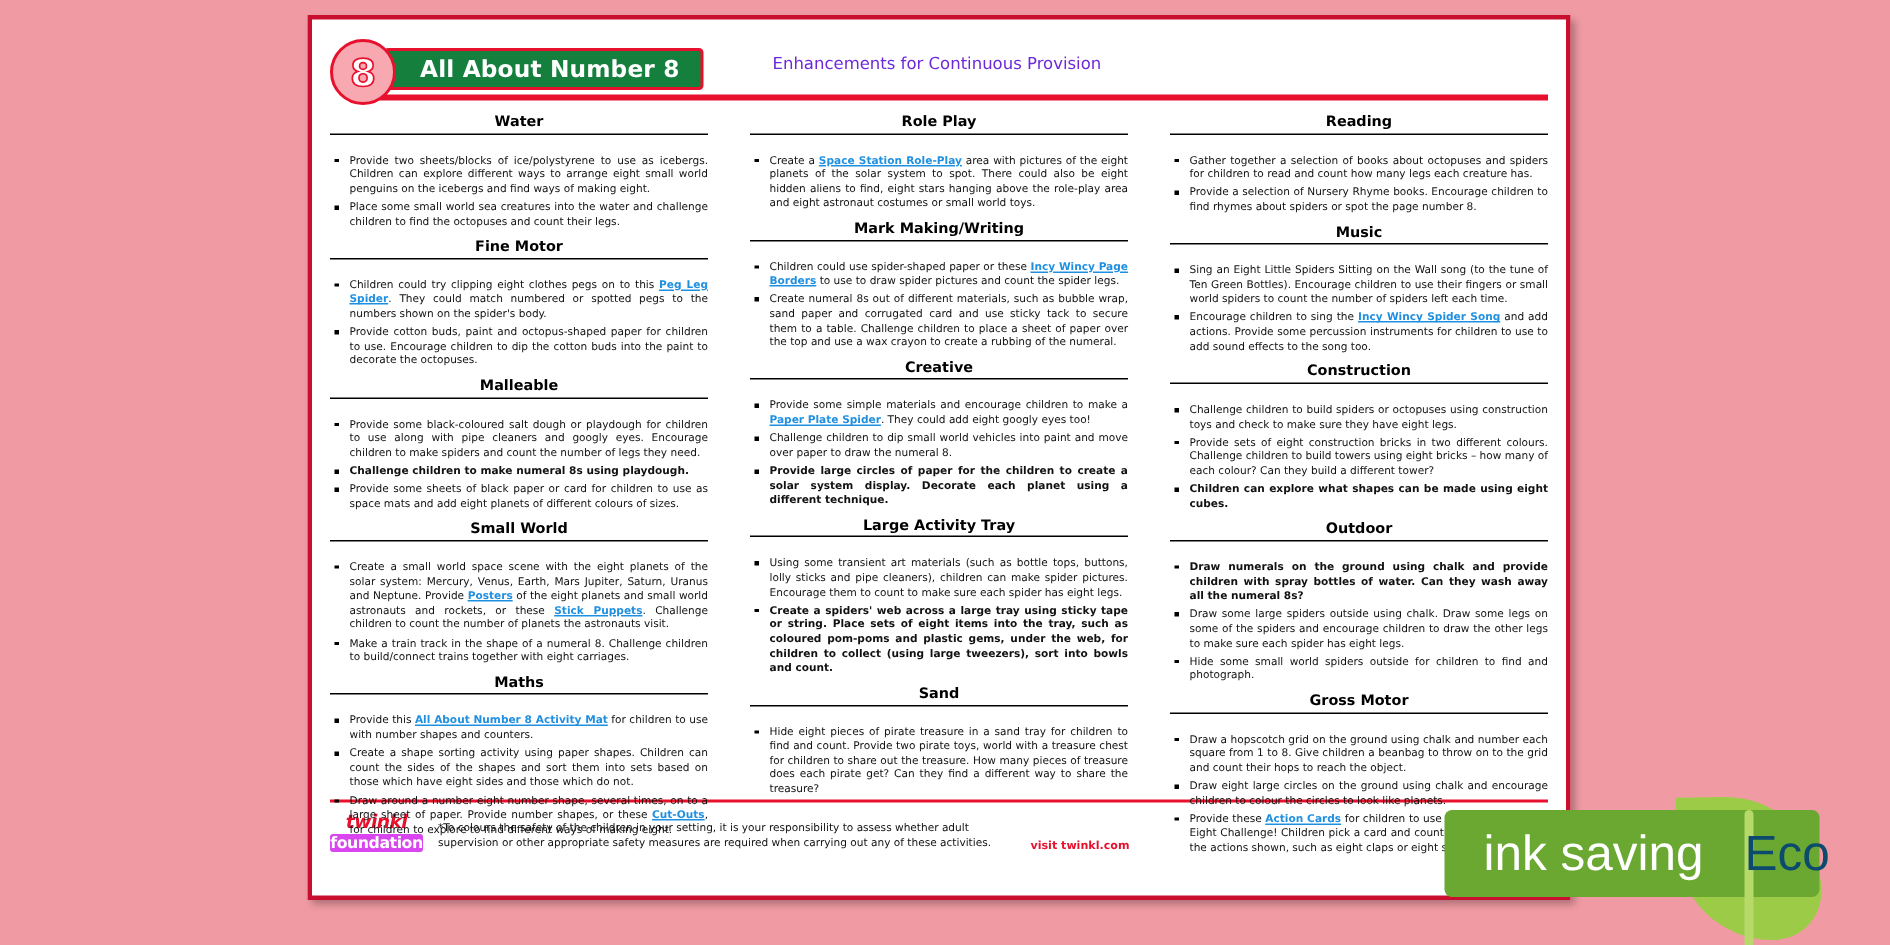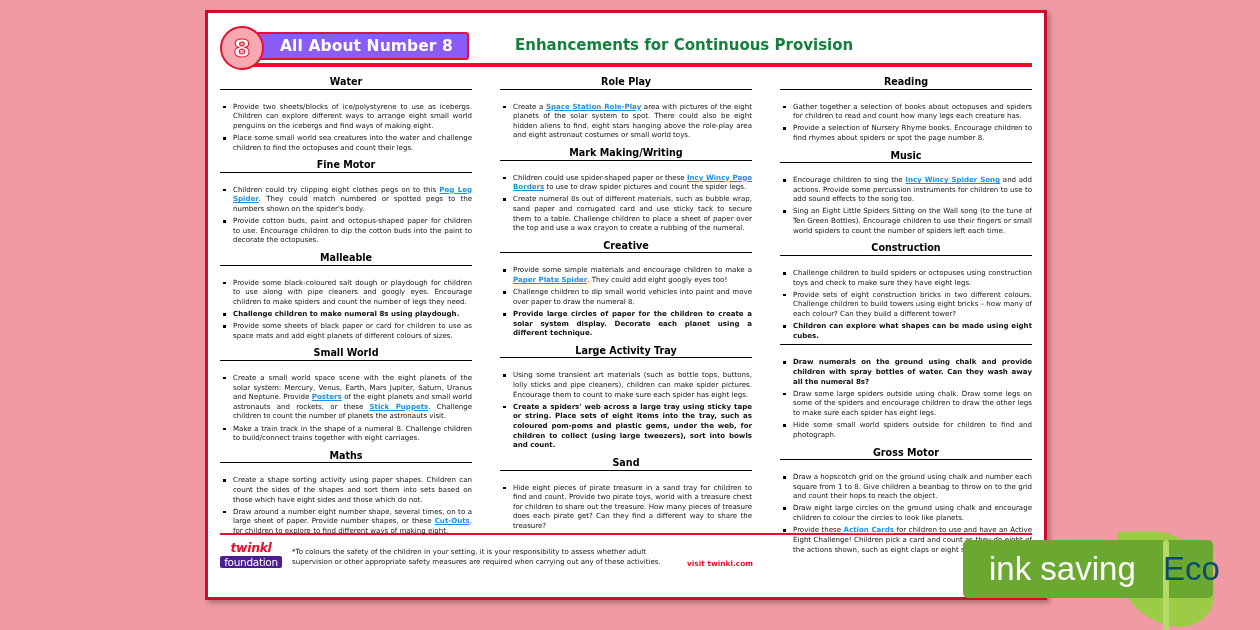--- a/index.html
+++ b/index.html
@@ -42,32 +42,32 @@
   }
   #num-badge span {
     font-family:"DejaVu Sans", sans-serif;
     font-size:25px; font-weight:bold; color:#ffffff;
     -webkit-text-stroke:1.1px #e8112d;
     line-height:1;
   }
   #title-pill {
     position:absolute; left:36px; top:9px;
     height:28px; padding:0 14px 0 22px;
-    background:#8b5cf6; border:2px solid #e8112d;
+    background:#15803d; border:2px solid #e8112d;
     border-radius:3px;
     display:flex; align-items:center;
     z-index:2;
   }
   #title-pill span {
     font-size:15.5px; font-weight:bold; color:#ffffff;
     letter-spacing:.1px; white-space:nowrap;
   }
   #subtitle {
     position:absolute; left:295px; top:13px;
-    font-size:15px; font-weight:bold; color:#15803d;
+    font-size:11px; font-weight:normal; color:#6d28d9;
     white-space:nowrap;
   }
 
   
   #cols {
     display:flex;
     gap:28px;
     margin-top:2px;
     height:456px;
   }
@@ -128,22 +128,22 @@
   #logo {
     width:62px; flex:0 0 62px;
     padding-top:1px;
   }
   #logo .l1 {
     font-size:12.5px; font-weight:bold; color:#e8112d;
     font-style:italic; line-height:1.0; letter-spacing:-.4px;
     text-align:center;
   }
   #logo .l2 {
-    font-size:10.5px; font-weight:normal; color:#ffffff;
-    background:#4c1d95; border-radius:2px;
+    font-size:10.5px; font-weight:bold; color:#ffffff;
+    background:#d946ef; border-radius:2px;
     text-align:center; line-height:1.15; margin-top:1px;
     letter-spacing:-.3px;
   }
   #safety {
     flex:0 0 385px;
     font-size:7.05px; line-height:1.45; color:#111;
     text-align:left;
   }
   #packnote {
     flex:0 0 210px;
@@ -235,20 +235,21 @@
         </ul>
         <div class="sec-title">Small World</div>
         <div class="sec-rule"></div>
         <ul class="blist">
           <li><span>Create a small world space scene with the eight planets of the solar system: Mercury, Venus, Earth, Mars Jupiter, Saturn, Uranus and Neptune. Provide </span><a class="lk" href="#">Posters</a><span> of the eight planets and small world astronauts and rockets, or these </span><a class="lk" href="#">Stick Puppets</a><span>. Challenge children to count the number of planets the astronauts visit.</span></li>
           <li><span>Make a train track in the shape of a numeral 8. Challenge children to build/connect trains together with eight carriages.</span></li>
         </ul>
         <div class="sec-title">Maths</div>
         <div class="sec-rule"></div>
         <ul class="blist">
+          <li><span>Provide this </span><a class="lk" href="#">All About Number 8 Activity Mat</a><span> for children to use with number shapes and counters.</span></li>
           <li><span>Create a shape sorting activity using paper shapes. Children can count the sides of the shapes and sort them into sets based on those which have eight sides and those which do not.</span></li>
           <li><span>Draw around a number eight number shape, several times, on to a large sheet of paper. Provide number shapes, or these </span><a class="lk" href="#">Cut-Outs</a><span>, for children to explore to find different ways of making eight.</span></li>
         </ul>
       </div>
       <div class="col">
         <div class="sec-title">Role Play</div>
         <div class="sec-rule"></div>
         <ul class="blist">
           <li><span>Create a </span><a class="lk" href="#">Space Station Role-Play</a><span> area with pictures of the eight planets of the solar system to spot. There could also be eight hidden aliens to find, eight stars hanging above the role-play area and eight astronaut costumes or small world toys.</span></li>
         </ul>
@@ -280,30 +281,31 @@
       <div class="col">
         <div class="sec-title">Reading</div>
         <div class="sec-rule"></div>
         <ul class="blist">
           <li><span>Gather together a selection of books about octopuses and spiders for children to read and count how many legs each creature has.</span></li>
           <li><span>Provide a selection of Nursery Rhyme books. Encourage children to find rhymes about spiders or spot the page number 8.</span></li>
         </ul>
         <div class="sec-title">Music</div>
         <div class="sec-rule"></div>
         <ul class="blist">
+          <li><span>Sing an Eight Little Spiders Sitting on the Wall song (to the tune of Ten Green Bottles). Encourage children to use their fingers or small world spiders to count the number of spiders left each time.</span></li>
           <li><span>Encourage children to sing the </span><a class="lk" href="#">Incy Wincy Spider Song</a><span> and add actions. Provide some percussion instruments for children to use to add sound effects to the song too.</span></li>
-          <li><span>Sing an Eight Little Spiders Sitting on the Wall song (to the tune of Ten Green Bottles). Encourage children to use their fingers or small world spiders to count the number of spiders left each time.</span></li>
         </ul>
         <div class="sec-title">Construction</div>
         <div class="sec-rule"></div>
         <ul class="blist">
           <li><span>Challenge children to build spiders or octopuses using construction toys and check to make sure they have eight legs.</span></li>
           <li><span>Provide sets of eight construction bricks in two different colours. Challenge children to build towers using eight bricks – how many of each colour? Can they build a different tower?</span></li>
           <li><b class="bd">Children can explore what shapes can be made using eight cubes.</b></li>
         </ul>
+        <div class="sec-title">Outdoor</div>
         <div class="sec-rule"></div>
         <ul class="blist">
           <li><b class="bd">Draw numerals on the ground using chalk and provide children with spray bottles of water. Can they wash away all the numeral 8s?</b></li>
           <li><span>Draw some large spiders outside using chalk. Draw some legs on some of the spiders and encourage children to draw the other legs to make sure each spider has eight legs.</span></li>
           <li><span>Hide some small world spiders outside for children to find and photograph.</span></li>
         </ul>
         <div class="sec-title">Gross Motor</div>
         <div class="sec-rule"></div>
         <ul class="blist">
           <li><span>Draw a hopscotch grid on the ground using chalk and number each square from 1 to 8. Give children a beanbag to throw on to the grid and count their hops to reach the object.</span></li>

